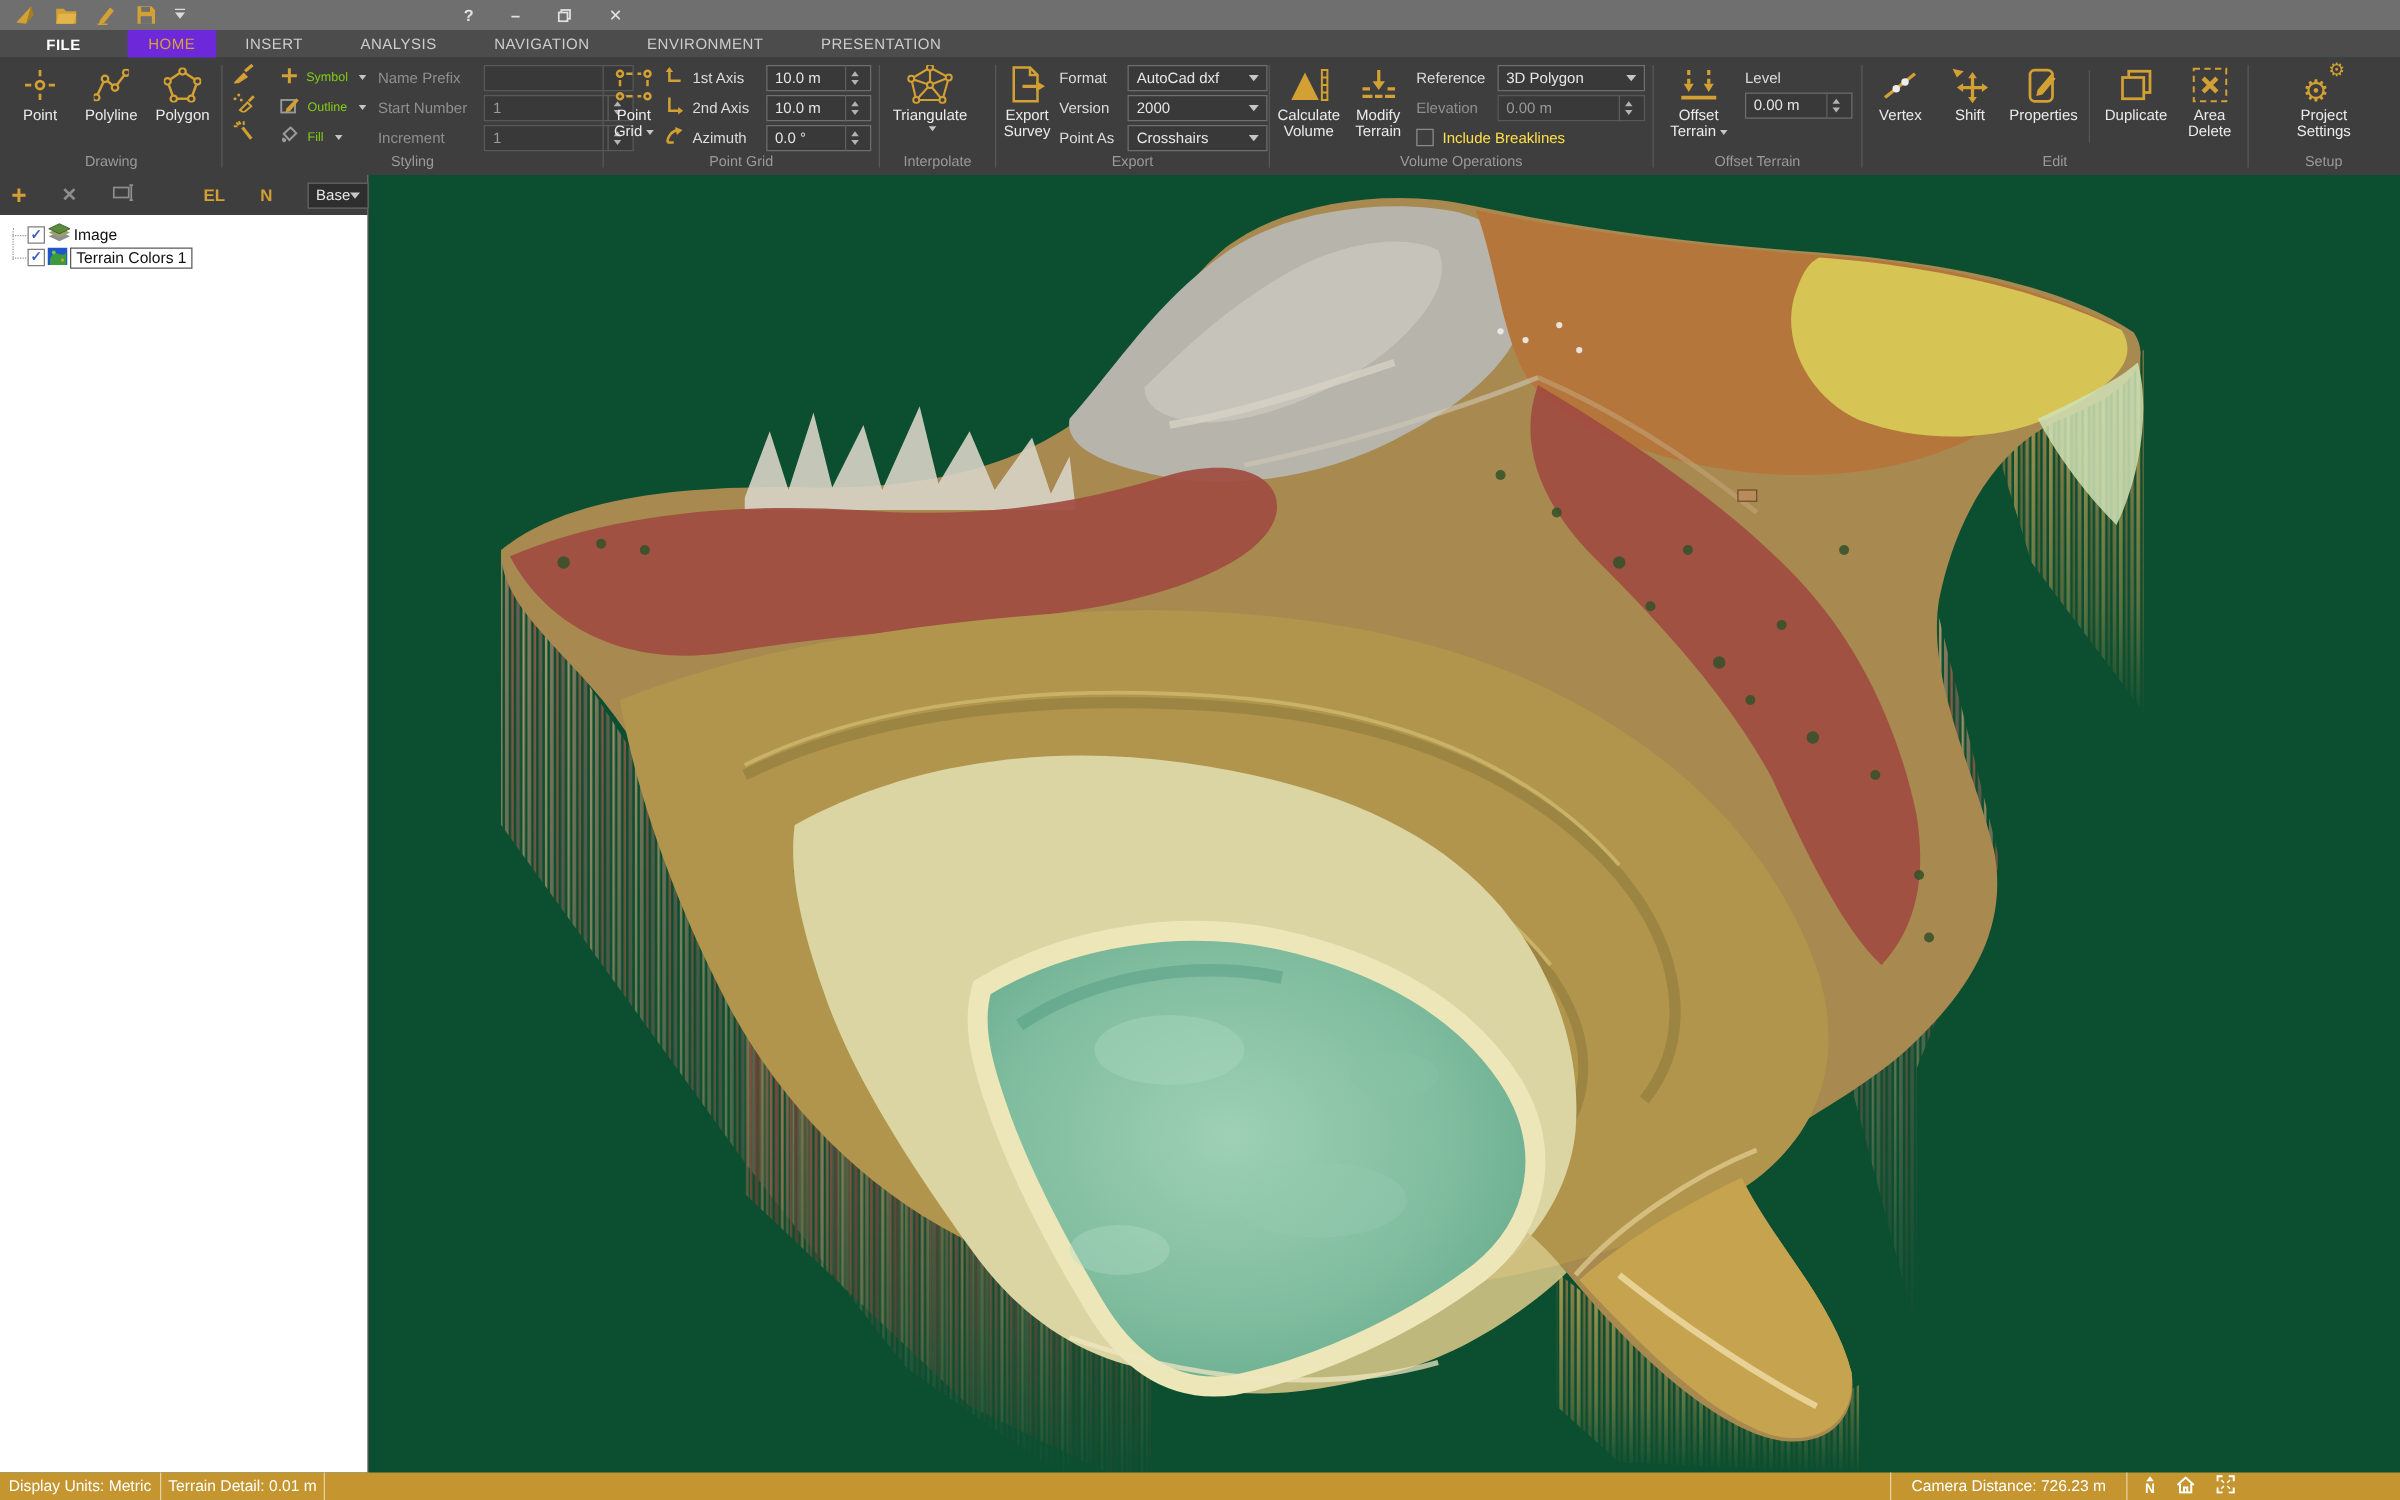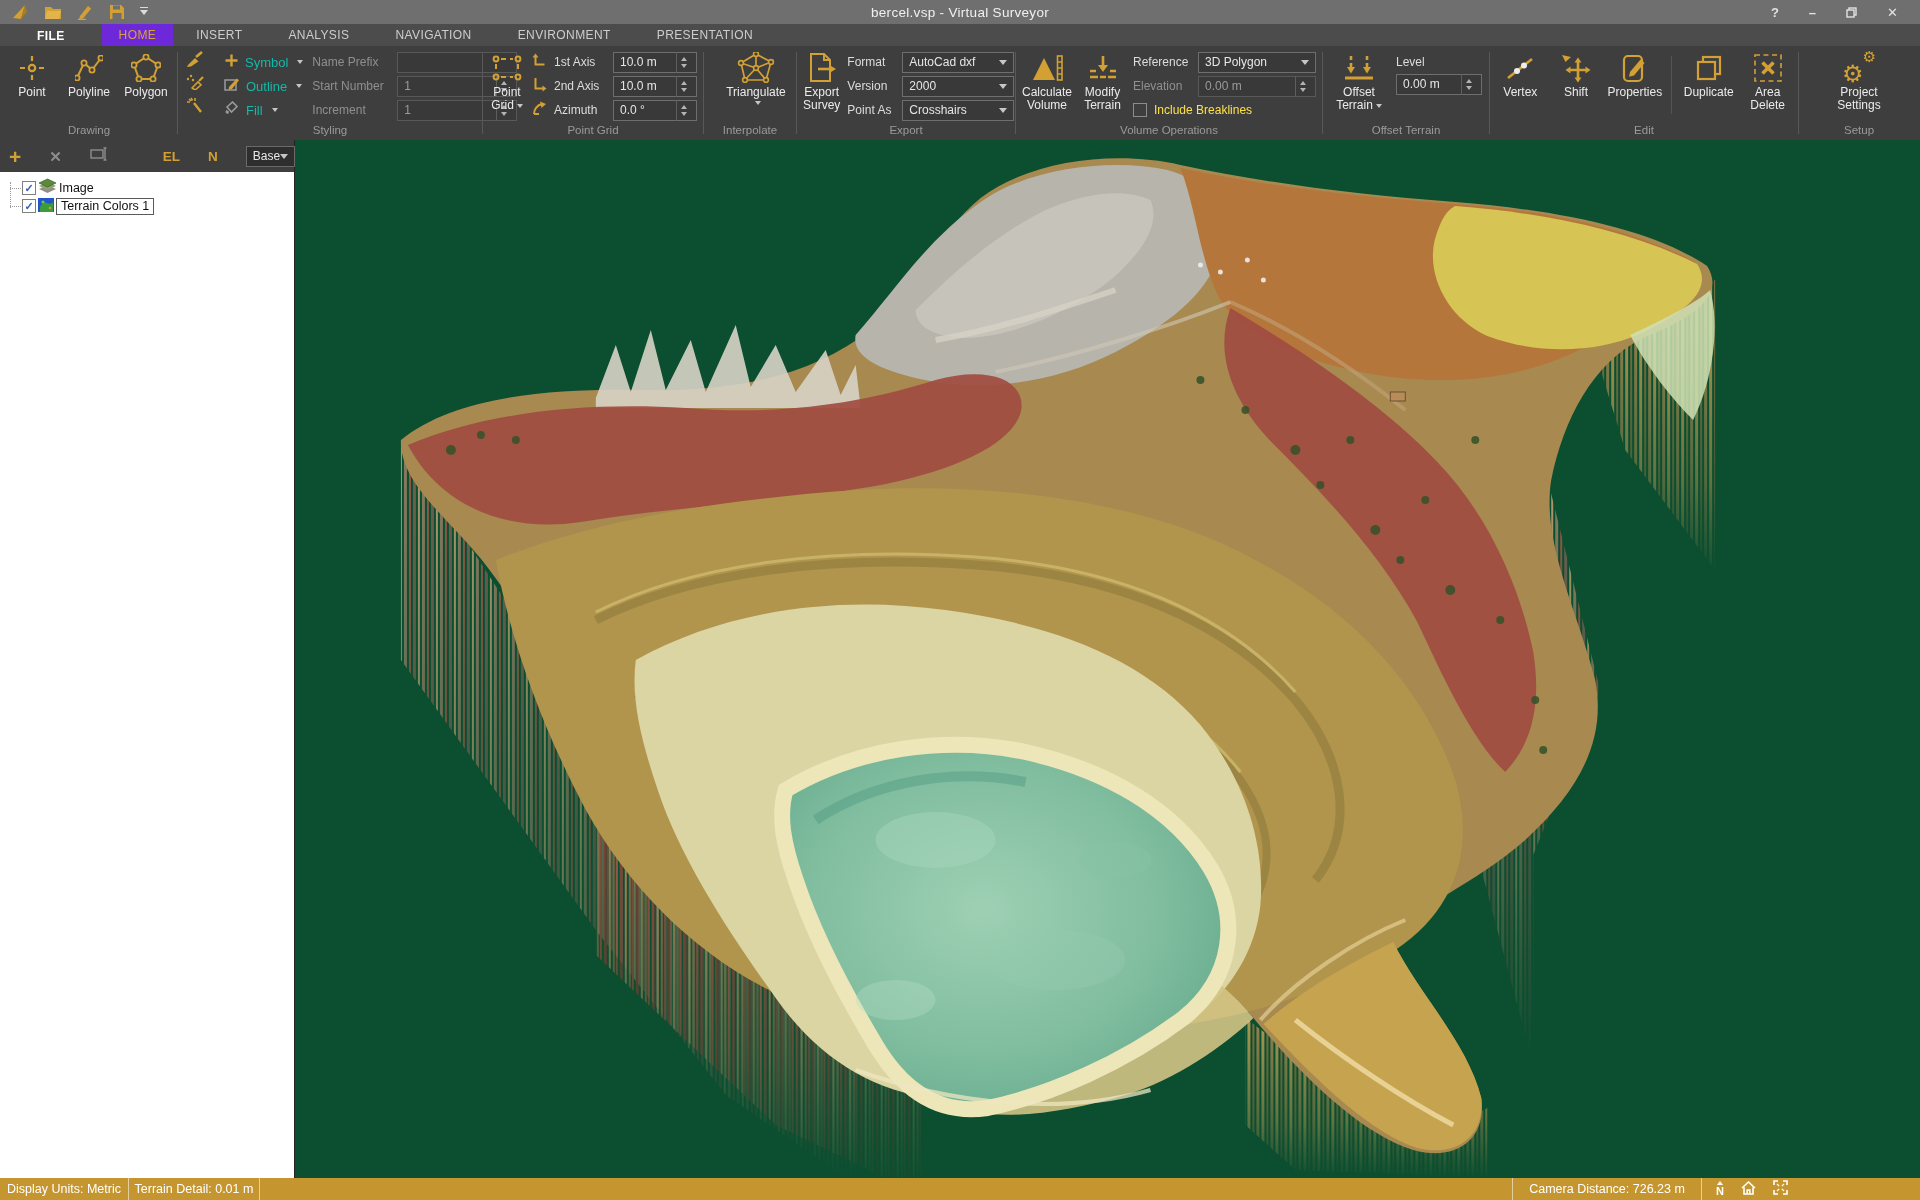--- a/index.html
+++ b/index.html
@@ -32,21 +32,21 @@
   .rgl { height:18px; line-height:17px; text-align:center; color:#9a9a9a; font-size:11.5px; }
   .gsep { width:1px; background:#585858; margin:6px 1px; }
   .isep { width:1px; background:#545454; margin:8px 2px; align-self:stretch; }
 
   .bb { width:60px; display:flex; flex-direction:column; align-items:center; gap:2px; padding-top:3px; text-align:center; font-size:12px; line-height:1.12; color:#ebebeb; }
   .bb .ic { height:33px; display:flex; align-items:center; justify-content:center; }
   .bb.wide { width:68px; }
 
   .toolcol { display:flex; flex-direction:column; justify-content:space-between; height:72px; padding:3px 2px; }
   .menucol { display:flex; flex-direction:column; padding-top:2px; }
-  .mrow { display:flex; align-items:center; gap:6px; height:24px; color:#14b8a6; font-size:13px; }
+  .mrow { display:flex; align-items:center; gap:6px; height:24px; color:#84cc16; font-size:10px; }
   .formcol { display:flex; flex-direction:column; padding-top:2px; }
   .frow { display:flex; align-items:center; height:24px; gap:7px; font-size:12px; }
   .flabel { color:#8f8f8f; }
   .flabel.lit { color:#dcdcdc; }
   .fld { background:#393939; border:1px solid #6e6e6e; height:21px; display:flex; align-items:center; padding:0 6px; color:#e6e6e6; font-size:12px; }
   .fld.dim { border-color:#585858; color:#9a9a9a; }
   .fld .val { flex:1; white-space:nowrap; overflow:hidden; }
   .spin { width:14px; height:21px; margin-left:auto; border-left:1px solid #5e5e5e; display:flex; flex-direction:column; align-items:center; justify-content:center; gap:3px; }
   .spin i { width:0;height:0;border-left:3.5px solid transparent;border-right:3.5px solid transparent; }
   .spin .up { border-bottom:4px solid #b3b3b3; }
@@ -116,21 +116,20 @@
       </span>
     <span class="qicon">
         <svg width="16" height="16" viewBox="0 0 16 16">
           <path d="M1,1 h11 l3,3 v11 H1 z" fill="#d2a033"></path>
           <rect x="4" y="1.5" width="7" height="4" fill="#6f6f6f"></rect>
           <rect x="3.5" y="9" width="9" height="6" fill="#6f6f6f"></rect>
         </svg>
       </span>
     <span class="qat-caret"></span>
   </div>
-  <div class="tb-title">bercel.vsp - Virtual Surveyor</div>
   <div class="winbtns">
     <span class="winbtn glyph-help"></span>
     <span class="winbtn glyph-min"></span>
     <span class="winbtn">
         <svg width="11" height="11" viewBox="0 0 11 11" fill="none" stroke="#e2e2e2" stroke-width="1.4">
           <rect x="3" y="1" width="7" height="7"></rect>
           <rect x="1" y="3" width="7" height="7" fill="#6f6f6f"></rect>
         </svg>
       </span>
     <span class="winbtn glyph-close"></span>
@@ -334,21 +333,21 @@
               </span>
             </div>
         </div>
       </div>
     </div>
     <div class="rgl">Point Grid</div>
   </div>
   <div class="gsep"></div>
 
   <div class="rgroup" style="width:90px">
-    <div class="rgc" style="justify-content:flex-end">
+    <div class="rgc" style="justify-content:flex-start">
       <div class="bb wide">
         <span class="ic">
             <svg width="38" height="31" viewBox="0 0 38 31">
               <g stroke="#d2a033" stroke-width="1.7" fill="none">
                 <polygon points="19,2 34,10 29,28 8,28 4,11"></polygon>
                 <path d="M19,2 L19,16 M19,16 L8,28 M19,16 L34,10 M19,16 L29,28 M19,16 L4,11"></path>
               </g>
               <g fill="#3e3e3e" stroke="#d2a033" stroke-width="1.6">
                 <circle cx="19" cy="2" r="2.4"></circle>
                 <circle cx="34" cy="10" r="2.4"></circle>

